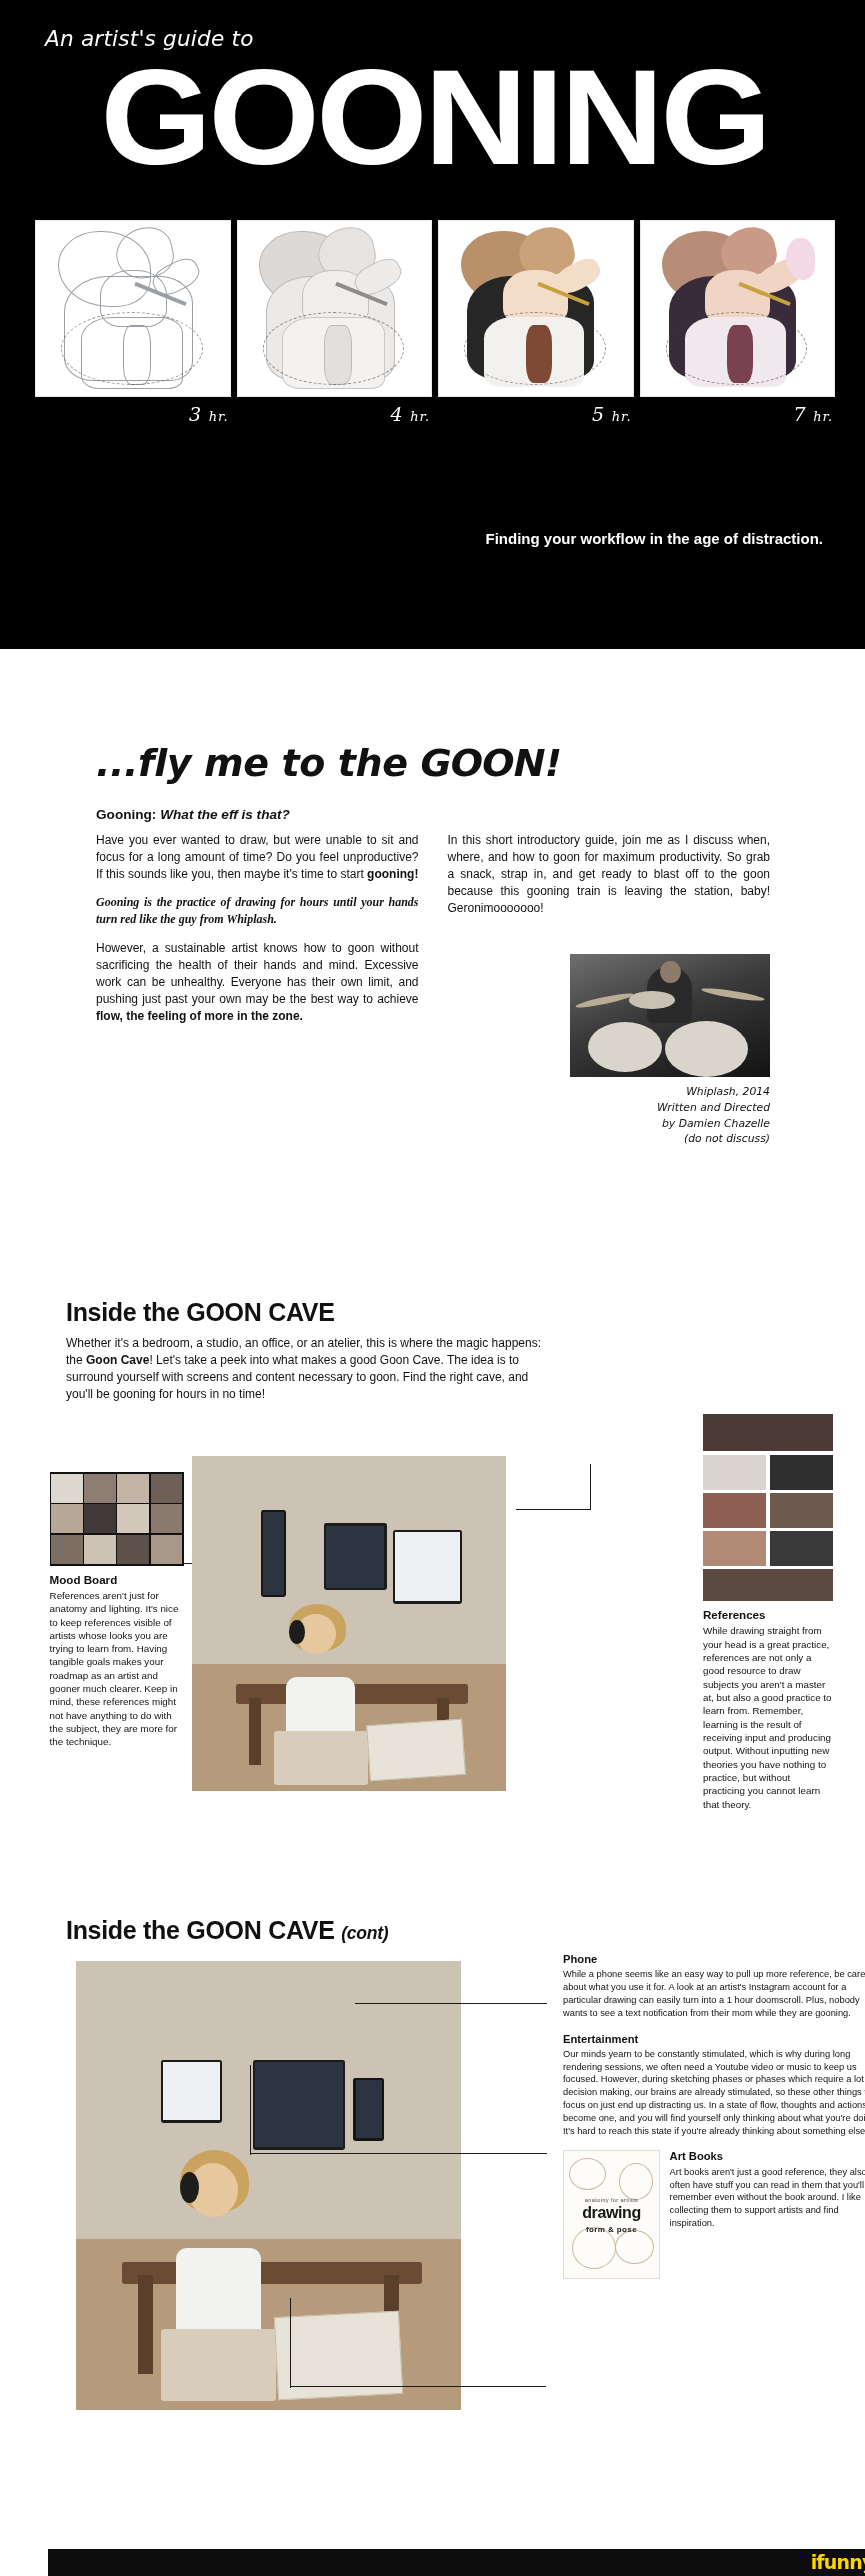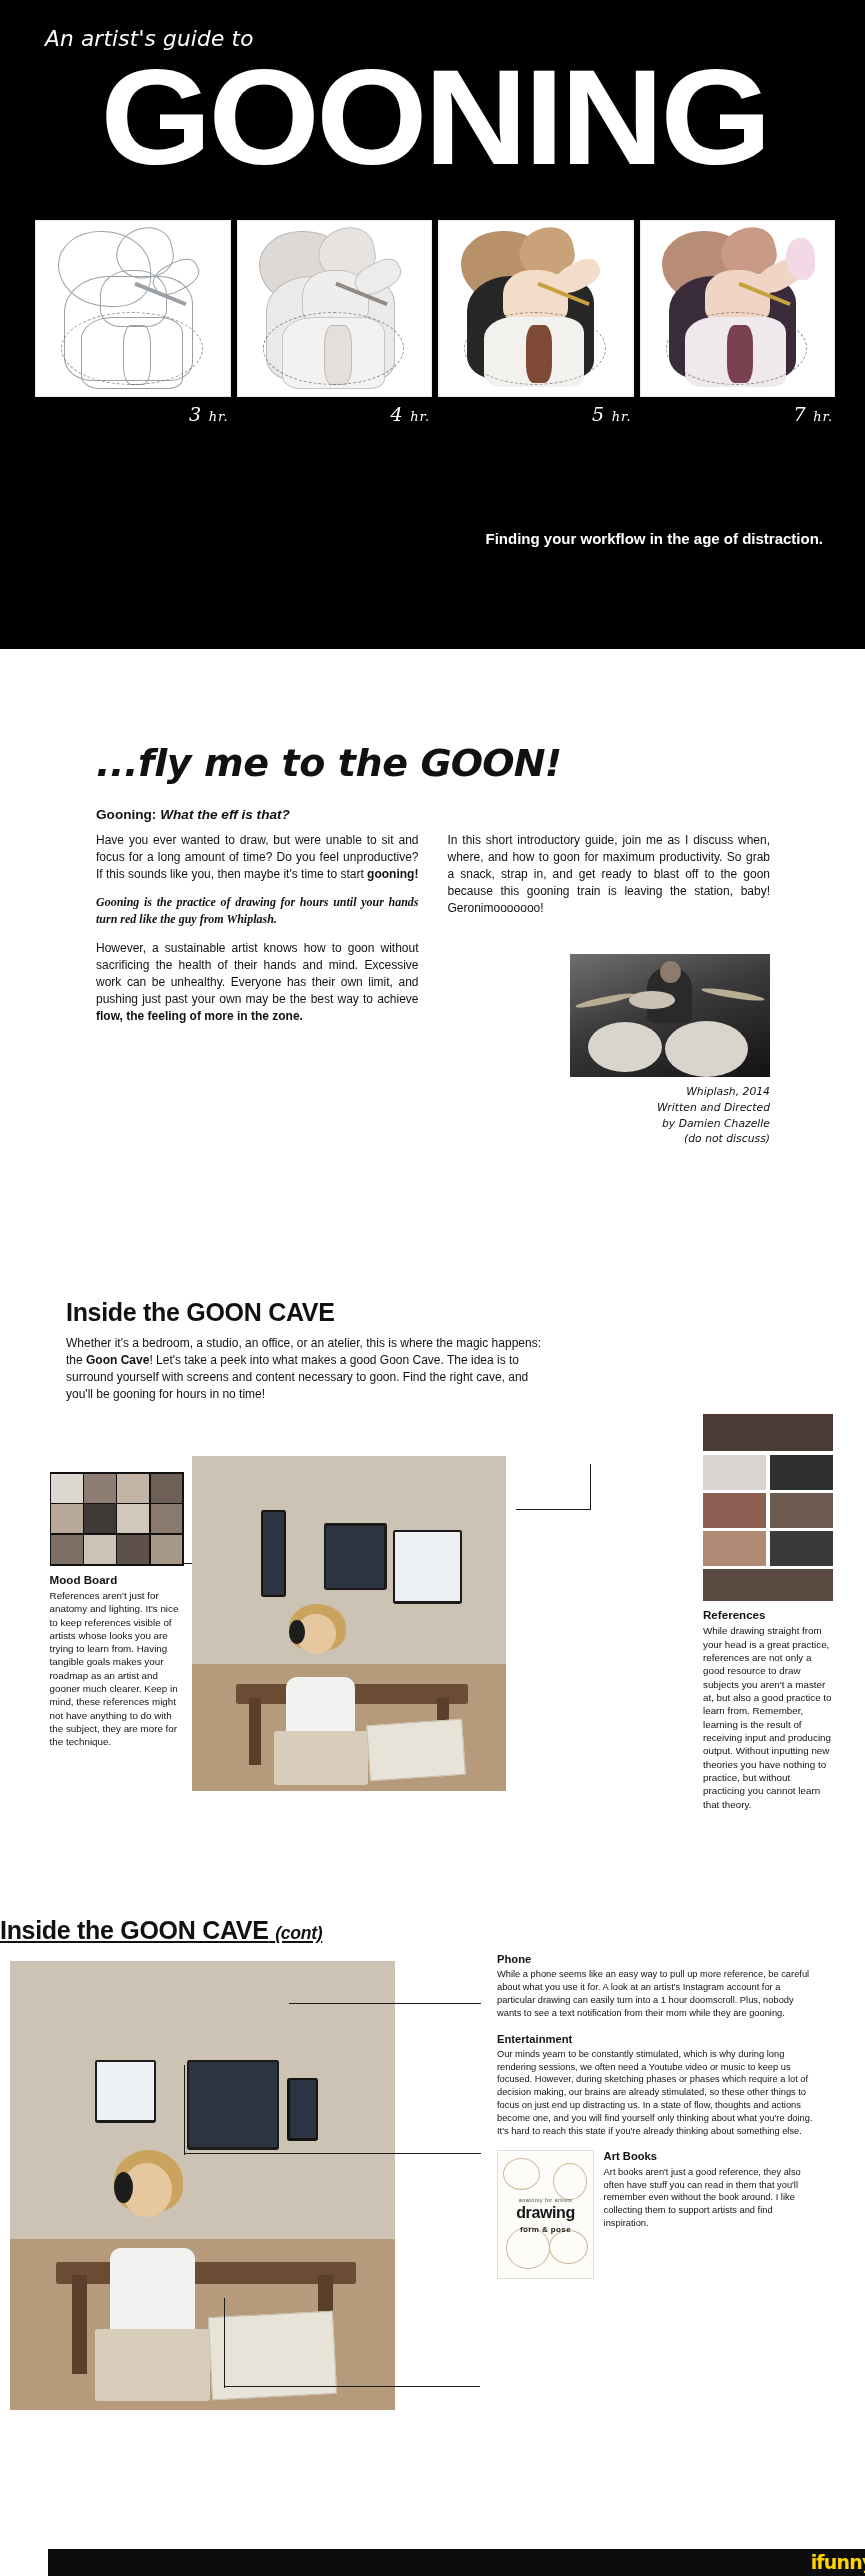--- a/index.html
+++ b/index.html
@@ -161,21 +161,21 @@
   .ref-row{display:flex;gap:3.2px;margin-bottom:3.2px;}
   .ref-row div{flex:1;height:35px;background:#7a6357;}
 
   
   .lead{position:absolute;background:#1a1a1a;}
   .lead.h{height:0.8px;}
   .lead.v{width:0.8px;}
 
   
   .sec3{position:absolute;left:0;top:1916px;width:866px;}
-  .sec3-inner{width:753px;position:relative;text-decoration:underline;}
+  .sec3-inner{margin-left:66px;width:753px;position:relative;}
   .cont-stage{position:relative;width:801px;height:577px;margin-left:-16px;margin-top:8px;}
   .cont-photo{position:absolute;left:26px;top:8px;width:385px;height:449px;overflow:hidden;
     background:linear-gradient(180deg,#d3c8b8 0%,#c4b8a7 58%,#a9998a 100%);}
   .side-col{position:absolute;left:513px;top:0px;width:321px;}
   .side-block{margin-bottom:13px;}
   .side-h{font-size:11.2px;font-weight:bold;margin:0 0 3.2px 0;}
   .side-p{font-size:9.3px;line-height:1.38;margin:0;}
   .artbook-row{display:flex;gap:9.6px;align-items:flex-start;margin-top:4.8px;}
   .artbook-cover{
     width:95px;height:127px;background:#fdfcf8;border:0.8px solid #e0dcd2;

